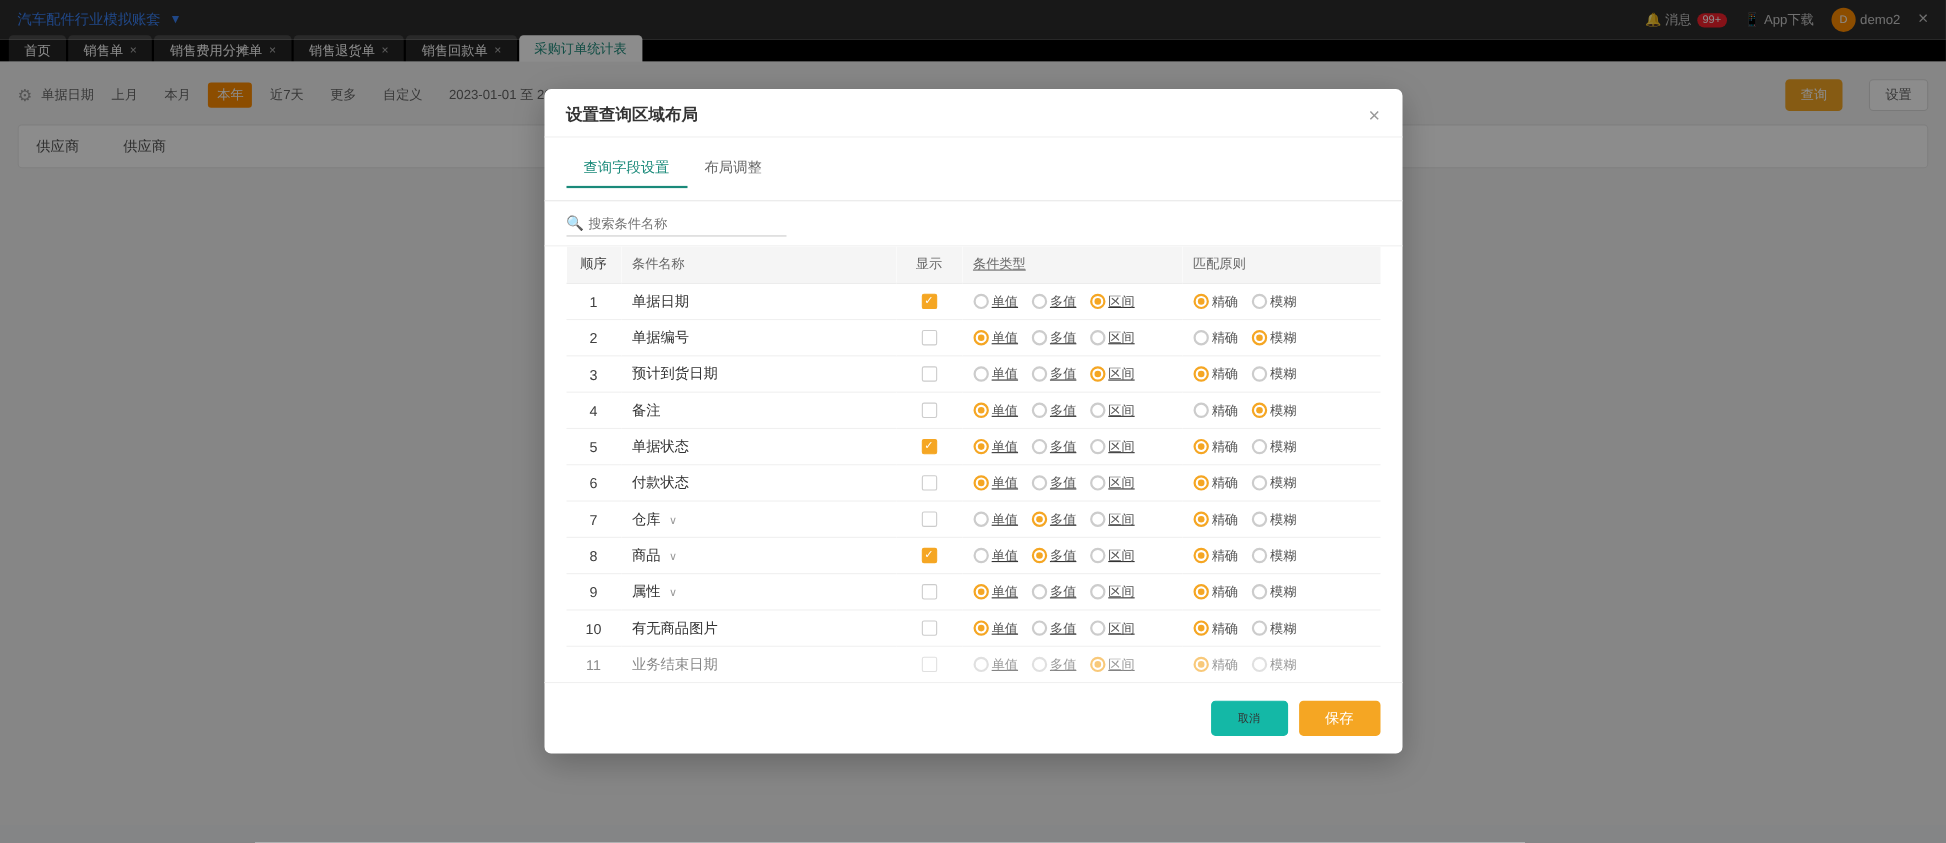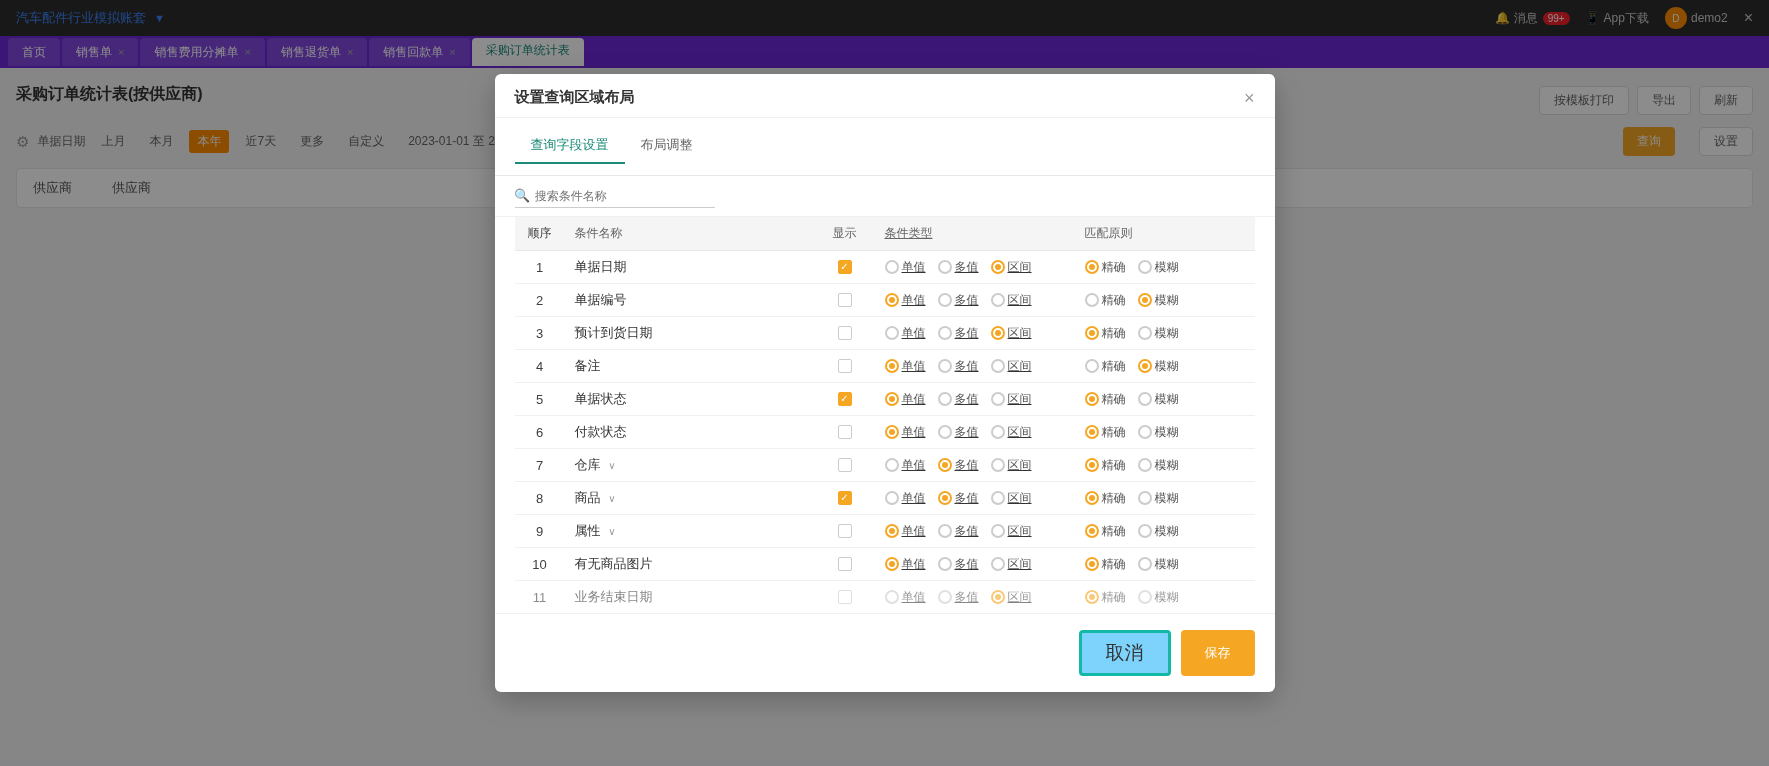--- a/index.html
+++ b/index.html
@@ -15,22 +15,22 @@
       padding: 0 16px;
       color: #ccc;
     }
     .top-nav-left { font-size: 13px; color: #3b82f6; display: flex; align-items: center; gap: 8px; }
     .top-nav-right { display: flex; align-items: center; gap: 16px; font-size: 12px; color: #ccc; }
     .top-nav-right .badge { background: #f5222d; color: #fff; border-radius: 8px; padding: 1px 5px; font-size: 10px; margin-left: 2px; }
     .close-x { color: #ccc; font-size: 16px; cursor: pointer; }
 
     
     .tab-bar {
-      background: #6d28d9;
-      height: 32px;
+      background: #000000;
+      height: 20px;
       display: flex;
       align-items: center;
       padding: 0 8px;
       gap: 2px;
     }
     .tab-item {
       background: rgba(255,255,255,0.15);
       color: #fff;
       padding: 4px 14px;
       border-radius: 4px 4px 0 0;
@@ -201,22 +201,22 @@
 
     
     .dialog-footer {
       padding: 16px 20px;
       display: flex;
       justify-content: flex-end;
       gap: 10px;
       border-top: 1px solid #f0f0f0;
     }
     .btn-cancel {
-      padding: 7px 24px; border: 3px solid #14b8a6; border-radius: 4px;
-      background: #7dd3fc; color: #333; cursor: pointer; font-size: 19px;
+      padding: 7px 24px; border: 1px solid #14b8a6; border-radius: 4px;
+      background: #14b8a6; color: #333; cursor: pointer; font-size: 10px;
     }
     .btn-save {
       padding: 7px 24px; border: none; border-radius: 4px;
       background: #f5a623; color: #fff; cursor: pointer; font-size: 13px;
     }
 
     
     .dialog-table-wrap::-webkit-scrollbar { width: 6px; }
     .dialog-table-wrap::-webkit-scrollbar-thumb { background: #ccc; border-radius: 3px; }
 
@@ -268,28 +268,20 @@
     <span>销售回款单</span>
     <span class="tab-close">×</span>
   </div>
   <div class="tab-item active">
     <span>采购订单统计表</span>
     <span class="tab-close">×</span>
   </div>
 </div>
 
 <div class="main-area">
-  <div style="display:flex;align-items:center;justify-content:space-between;margin-bottom:10px;">
-    <h2 class="page-title">采购订单统计表(按供应商)</h2>
-    <div class="toolbar-right">
-      <button class="action-btn outline">按模板打印</button>
-      <button class="action-btn outline">导出</button>
-      <button class="action-btn outline">刷新</button>
-    </div>
-  </div>
 
   <div class="toolbar">
     <div class="toolbar-left">
       <span style="cursor:pointer;color:#999;font-size:15px;">⚙</span>
       <span class="date-filter">单据日期</span>
       <button class="filter-btn gray">上月</button>
       <button class="filter-btn gray">本月</button>
       <button class="filter-btn orange">本年</button>
       <button class="filter-btn gray">近7天</button>
       <button class="filter-btn gray">更多</button>

